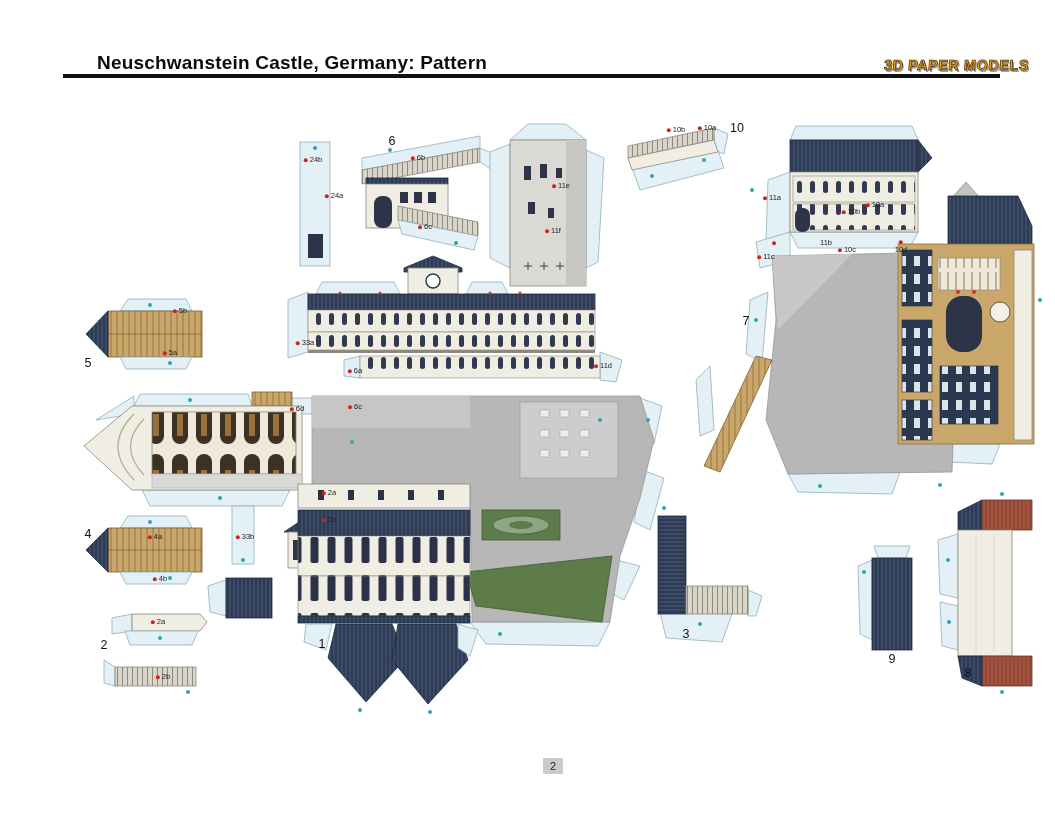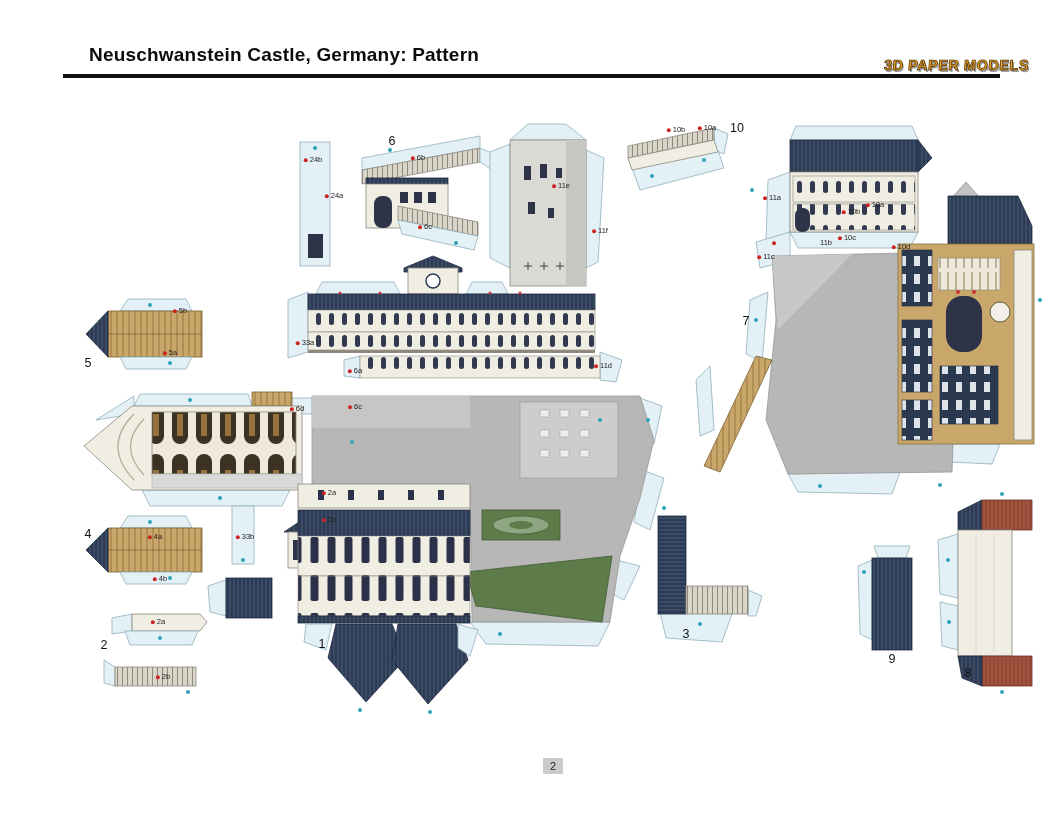--- a/index.html
+++ b/index.html
@@ -2,21 +2,21 @@
 <html style="--flap_blue: #e3f1f6; --roof_navy: #2c3a53; --wall_cream: #f0ede3; --wood_tan: #c9a76a; --courtyard_gray: #b7b7b7; --grass_green: #5d7c49; --chimney_red: #a3523e; --marker_red: #cc2222; --marker_teal: #2fa3b5; --logo_gold: #f2a71f;"><head>
 <meta charset="utf-8">
 <style>
   html,body { margin:0; padding:0; background:#fff; }
   .page {
     position:relative; width:1055px; height:816px; background:#ffffff;
     overflow:hidden; font-family:"Liberation Sans","DejaVu Sans",sans-serif;
   }
   
   .title {
-    position:absolute; left:89px; top:44px; margin:0;
+    position:absolute; left:89px; top:44px; margin:8px;
     font-size:19px; font-weight:bold; color:#0b0b0b; letter-spacing:0.2px;
   }
   .rule { position:absolute; left:63px; top:74px; width:937px; height:4px; background:#111; }
   .logo {
     position:absolute; left:884px; top:57px; width:142px; text-align:center;
     font-size:14.5px; font-weight:bold; letter-spacing:0.5px;
     color:var(--logo_gold,#f2a71f);
     -webkit-text-stroke:0.8px #53350c;
     text-shadow:1.5px 1.5px 0 #9d9d9d;
     transform:skewX(-4deg);
@@ -405,21 +405,21 @@
   <span class="part-label" style="left: 425px; top: 227px;">
           <i class="dot"></i>
           <span>6c</span>
         </span>
 
   <span class="part-label" style="left: 561px; top: 186px;">
           <i class="dot"></i>
           <span>11e</span>
         </span>
 
-  <span class="part-label" style="left: 600px; top: 231px; justify-content: space-between;">
+  <span class="part-label" style="left: 553px; top: 231px; justify-content: space-between;">
           <i class="dot"></i>
           <span>11f</span>
         </span>
 
   <span class="part-label" style="left: 676px; top: 130px;">
           <i class="dot"></i>
           <span>10b</span>
         </span>
 
   <span class="part-label" style="left: 707px; top: 128px;">
@@ -445,26 +445,26 @@
   <span class="part-label" style="left: 802px; top: 243px; gap: 44px;">
           <i class="dot"></i>
           <span>11b</span>
         </span>
 
   <span class="part-label" style="left: 766px; top: 257px;">
           <i class="dot"></i>
           <span>11c</span>
         </span>
 
-  <span class="part-label" style="left: 841px; top: 238px; padding-left: 12px;">
+  <span class="part-label" style="left: 841px; top: 250px; padding-left: 12px;">
           <i class="dot"></i>
           <span>10c</span>
         </span>
 
-  <span class="part-label" style="left: 901px; top: 247px;">
+  <span class="part-label" style="left: 901px; top: 247px; flex-direction: column;">
           <i class="dot"></i>
           <span>10d</span>
         </span>
 
   <span class="part-label" style="left: 305px; top: 343px;">
           <i class="dot"></i>
           <span>33a</span>
         </span>
 
   <span class="part-label" style="left: 355px; top: 371px;">

